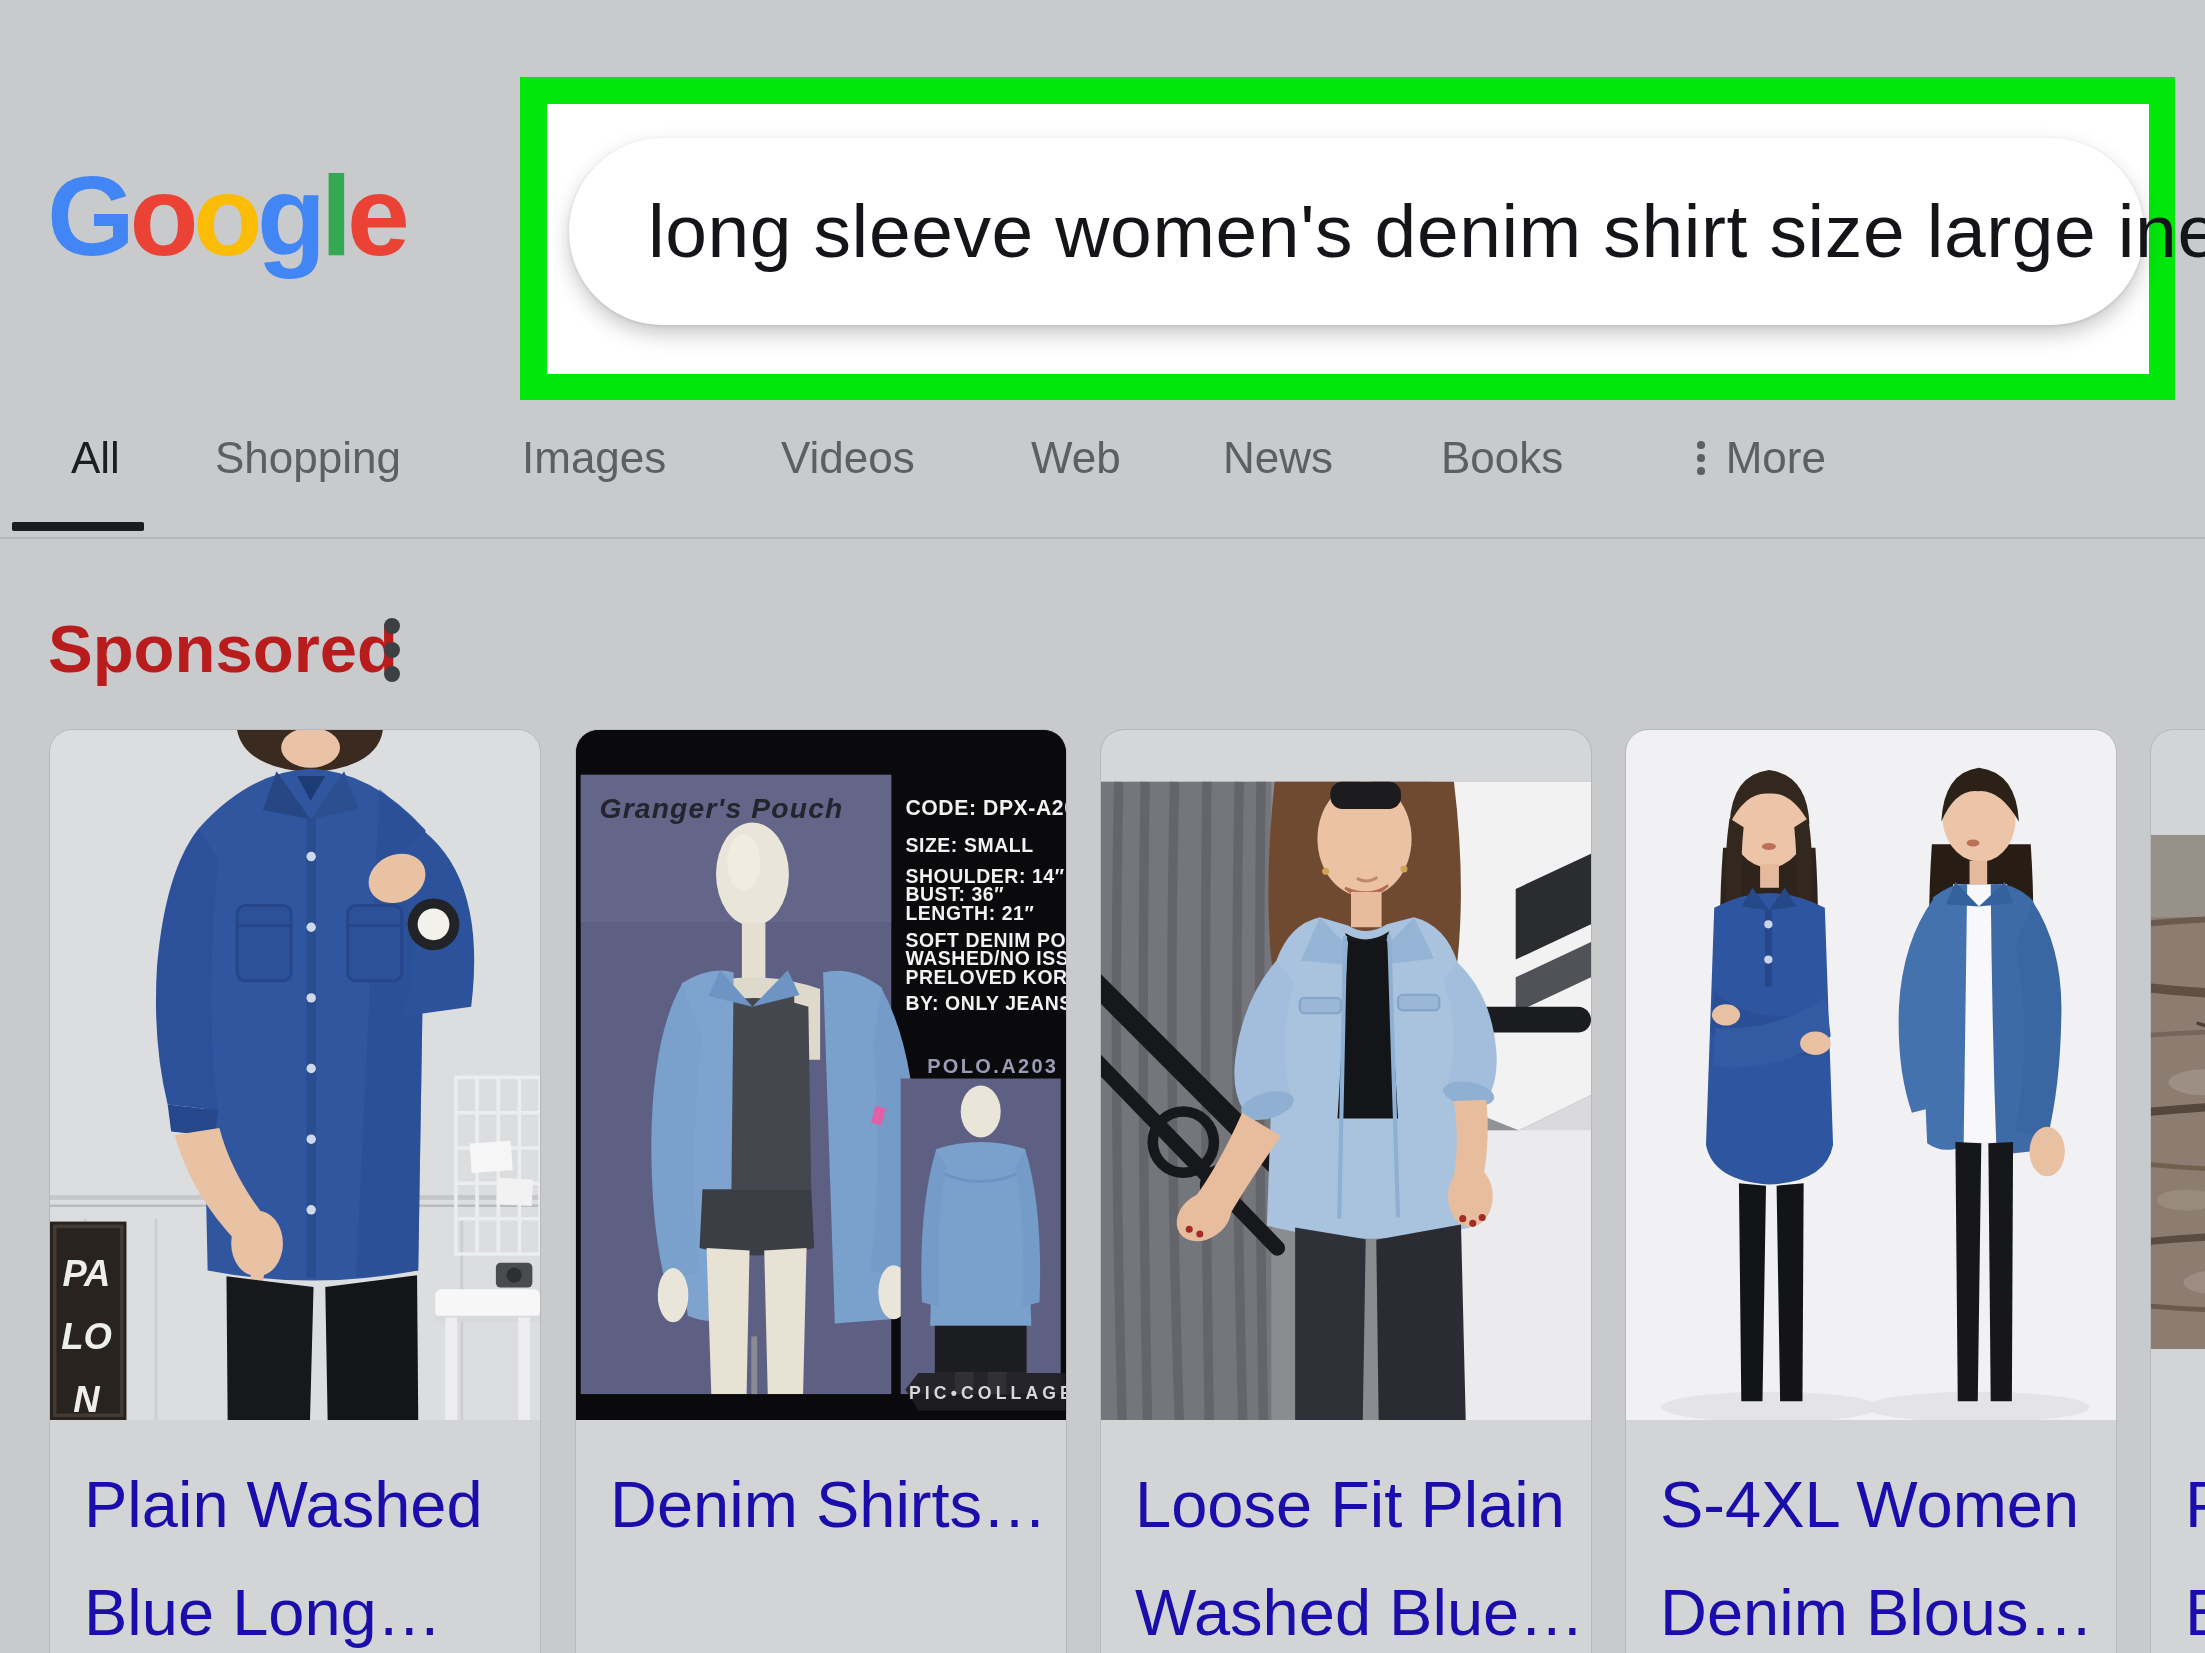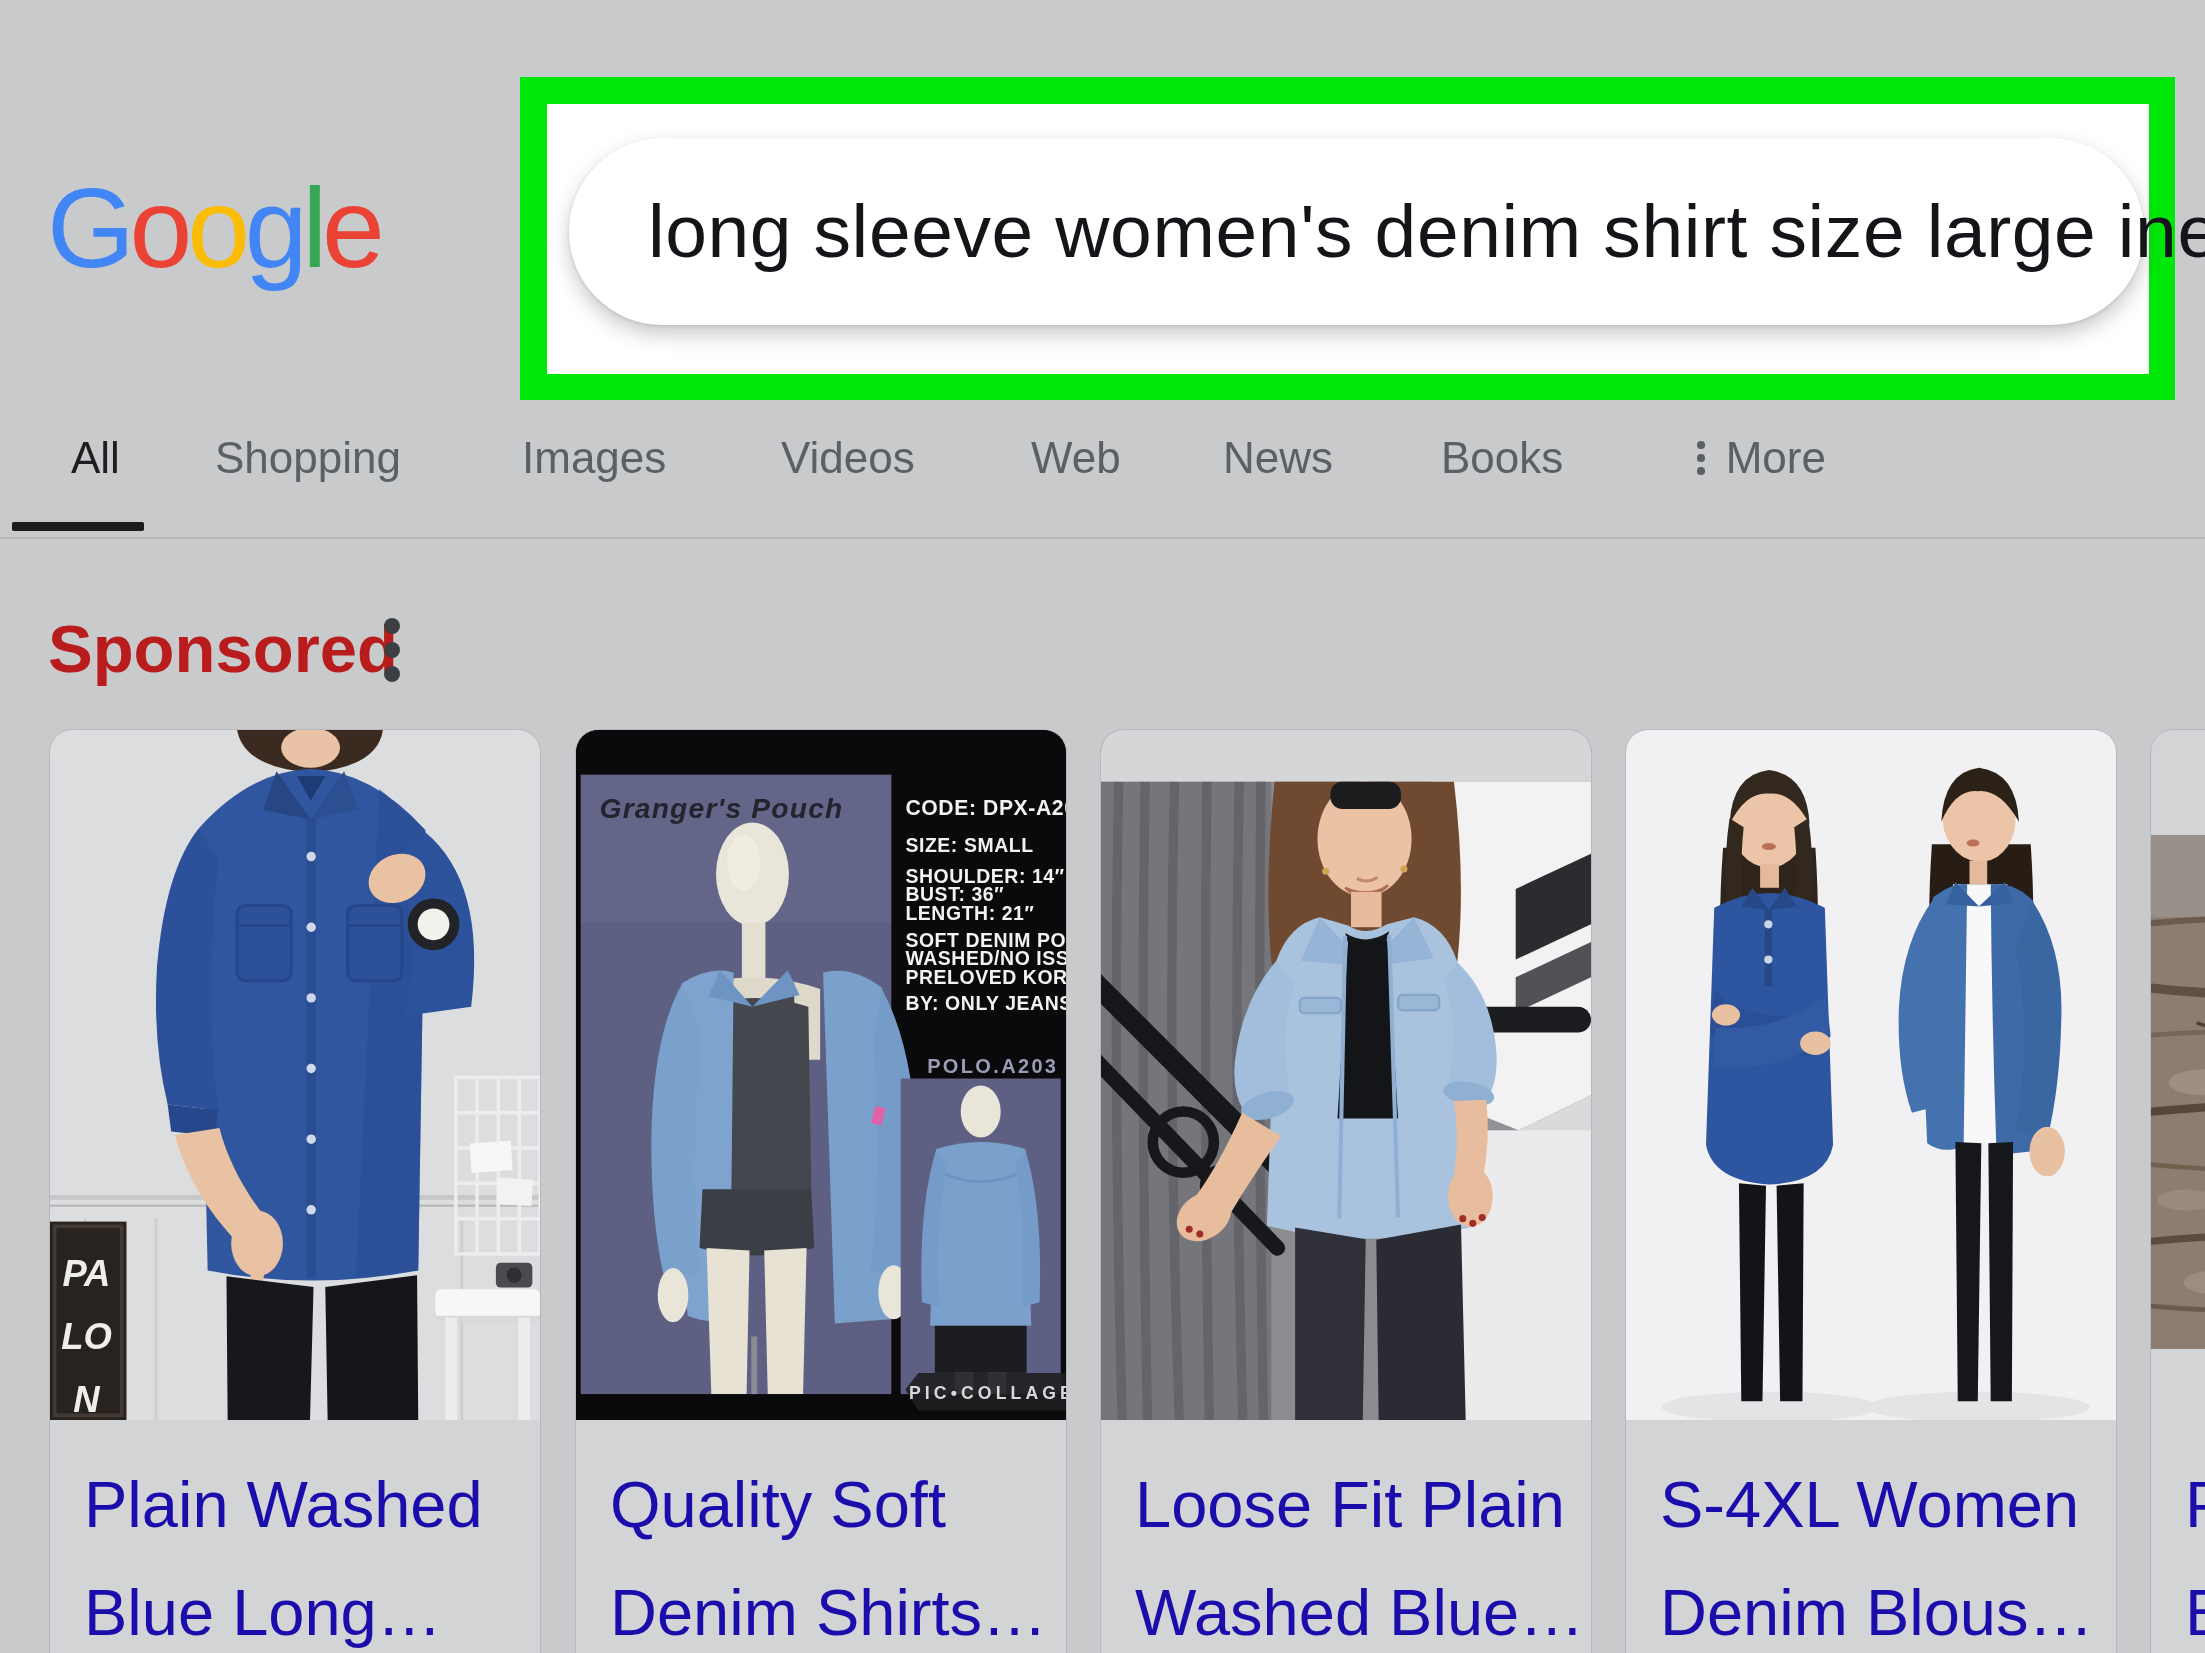--- a/index.html
+++ b/index.html
@@ -3,21 +3,21 @@
 <meta charset="utf-8">
 <style>
   html,body{margin:0;padding:0;}
   body{
     width:2205px;height:1653px;overflow:hidden;position:relative;
     background:#c9cacc;
     font-family:"Liberation Sans","DejaVu Sans",sans-serif;
     -webkit-font-smoothing:antialiased;
   }
   
-  .logo{position:absolute;left:47px;top:172px;font-size:113px;font-weight:400;
+  .logo{position:absolute;left:47px;top:160px;font-size:113px;font-weight:700;
         letter-spacing:-5.3px;line-height:1;user-select:none;}
   
   .search-highlight{position:absolute;left:520px;top:77px;width:1655px;height:323px;}
   .search-inner{position:absolute;left:26.5px;top:26.5px;right:26.5px;bottom:26.5px;background:#ffffff;}
   .search-pill{position:absolute;left:22.4px;top:34px;width:1575px;height:187px;background:#ffffff;
                border-radius:94px;display:flex;align-items:center;
                box-shadow:0 9.4px 20px rgba(60,64,67,.28), 0 1.2px 3.5px rgba(60,64,67,.15);}
   .query{padding-left:79px;font-size:75px;color:#141519;letter-spacing:0.6px;white-space:nowrap;}
   
   .tab{position:absolute;top:433px;font-size:44px;color:#5c5f63;white-space:nowrap;cursor:pointer;margin-left:22px;}
@@ -208,21 +208,20 @@
         <rect x="92" y="500" width="32" height="36" fill="#e9e5d8"></rect>
         <rect x="148" y="500" width="32" height="36" fill="#e9e5d8"></rect>
       </g>
       <g transform="translate(560,1092)">
         <polygon points="0,28 22,0 272,0 272,64 22,64" fill="#1f1f23" opacity="0.92"></polygon>
         <text x="148" y="45" text-anchor="middle" font-size="30" font-weight="700" letter-spacing="7" fill="#d8d8da">PIC•COLLAGE</text>
       </g>
     </svg>
   </div>
   <div class="card-title" style="color: rgb(26, 13, 171);">
-    <div>Quality Soft</div>
     <div>Denim Shirts…</div>
   </div>
 </article>
 
 <article class="card" style="left:1100px">
   <div class="photo">
     <svg viewBox="0 0 833 1172" preserveAspectRatio="none">
       <rect width="833" height="1172" fill="#919296"></rect>
       <rect width="833" height="88" fill="#d5d6d8"></rect>
       <rect x="0" y="88" width="290" height="1084" fill="#75767c"></rect>

